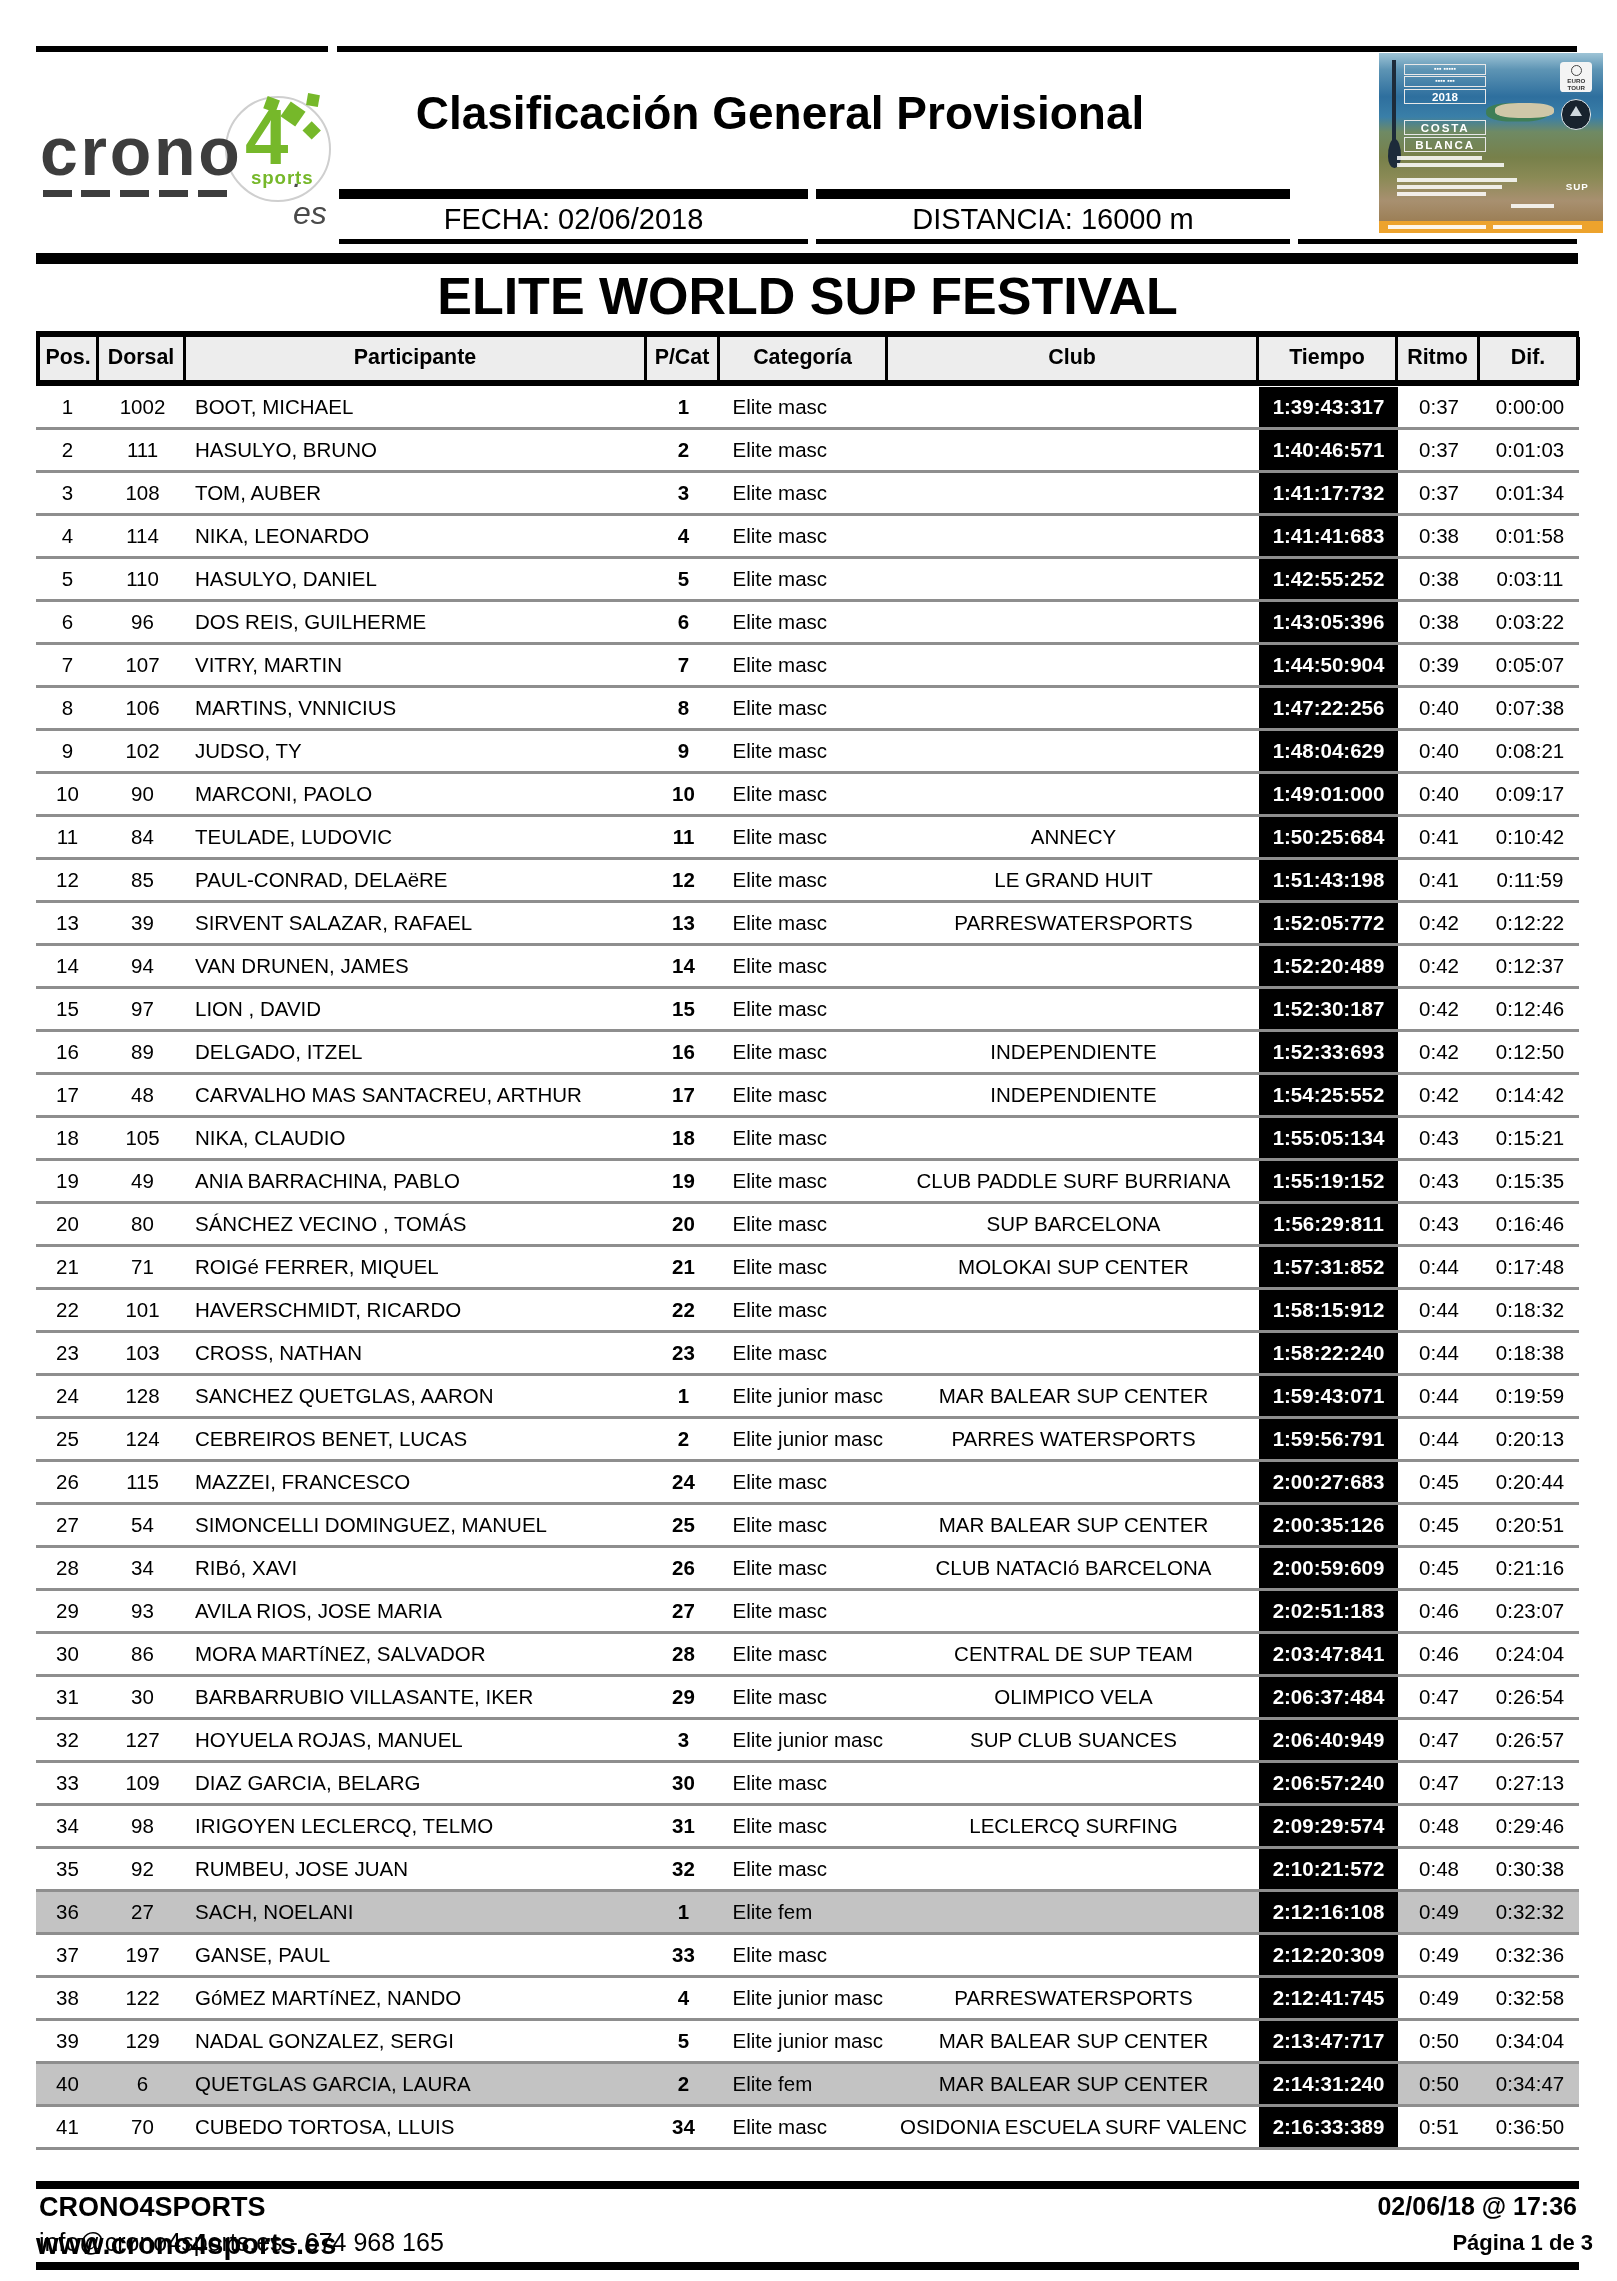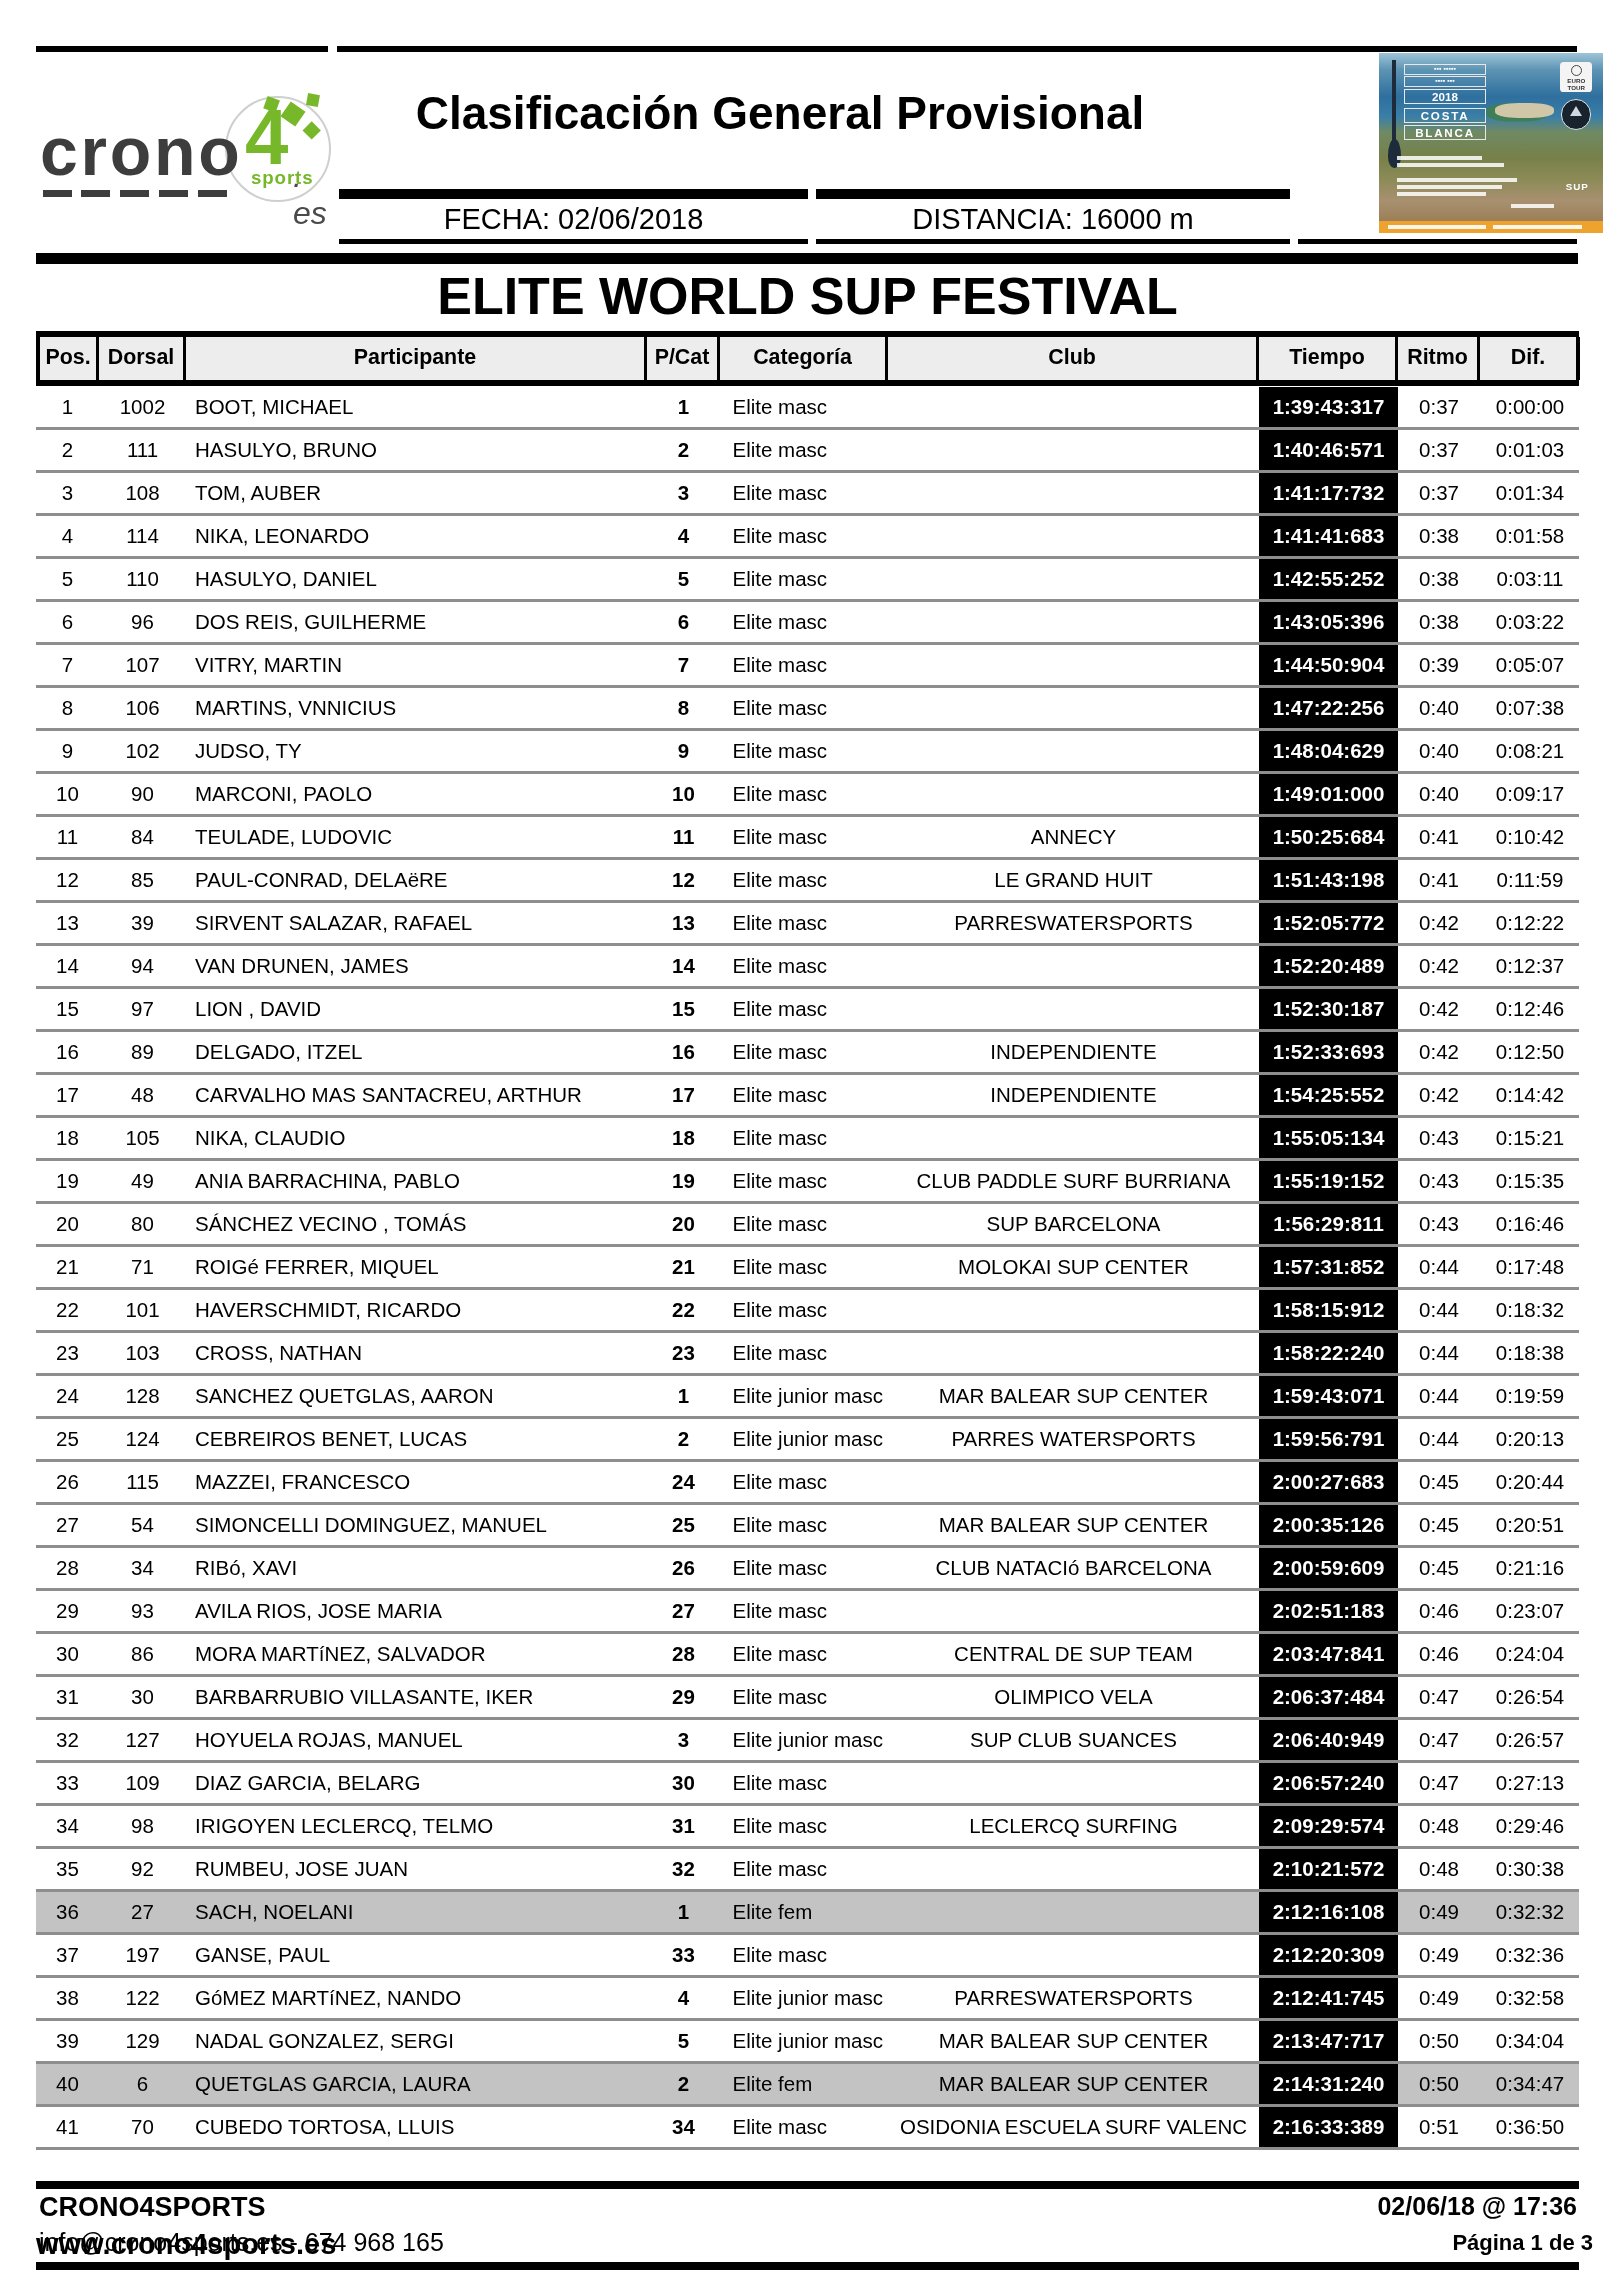--- a/index.html
+++ b/index.html
@@ -23,21 +23,21 @@
   
   .poster{position:absolute;left:1379px;top:53px;width:224px;height:180px;background:#e8e4da;}
   .p-photo{position:absolute;left:0;top:0;right:0;bottom:12.5px;
     background:
       linear-gradient(180deg,#9ec4d6 0%,#5d94b4 10%,#2e6f9e 26%,#3a7fa8 38%,#6f8a64 47%,#77804a 62%,#8a8a55 74%,#a89070 88%,#9c7f56 100%);}
   .p-island{position:absolute;left:52%;top:30%;width:26%;height:9%;background:#cfc7a8;border-radius:40%;box-shadow:-7.1px 1.8px 0 1.8px #3f7e56;}
   .p-paddle-shaft{position:absolute;left:13.4px;top:7.1px;width:3.6px;height:82px;background:#1d2b3a;}
   .p-paddle-blade{position:absolute;left:9px;top:86px;width:12.5px;height:28.5px;background:#1d2b3a;border-radius:50% 50% 50% 50%/60% 60% 40% 40%;}
   .p-frame{position:absolute;left:25px;top:10.7px;width:82px;color:#fff;text-align:center;}
   .p-frame .tiny{font-size:7.1px;line-height:9px;border:0.9px solid #e8e8e8;padding:0 1.8px;margin-bottom:1.8px;white-space:nowrap;overflow:hidden;}
-  .p-frame .yr{font-size:11.6px;font-weight:bold;border:0.9px solid #e8e8e8;margin-bottom:4px;}
+  .p-frame .yr{font-size:11.6px;font-weight:bold;border:0.9px solid #e8e8e8;margin-bottom:16px;}
   .p-frame .big{font-size:11.6px;font-weight:bold;letter-spacing:1.8px;border:0.9px solid #e8e8e8;margin-bottom:1.8px;}
   .p-euro{position:absolute;right:10.7px;top:9px;width:32px;height:28.5px;background:#f4f4f4;border-radius:3.6px;color:#333;
           font-size:6.2px;font-weight:bold;text-align:center;line-height:7.1px;padding-top:1.8px;}
   .p-euro .ring{display:block;margin:0.9px auto 0.9px;width:9px;height:9px;border:1.8px solid #444;border-radius:50%;}
   .p-badge{position:absolute;right:11.6px;top:46px;width:28.5px;height:28.5px;background:#18232e;border-radius:50%;border:1.8px solid #dfe6ea;}
   .p-badge:after{content:"";position:absolute;left:8px;top:6.2px;width:0;height:0;border-left:6.2px solid transparent;border-right:6.2px solid transparent;border-bottom:10.7px solid #cfd8de;}
   .p-textbars div{position:absolute;height:3.6px;background:rgba(255,255,255,.85);}
   .p-sup{position:absolute;right:14.3px;top:96px;color:#fff;font-weight:bold;font-size:9.8px;letter-spacing:0.9px;margin-top:32px;}
   .p-strip{position:absolute;left:0;right:0;bottom:0;height:12.5px;background:#eda32d;}
   .p-strip div{position:absolute;top:4.5px;height:3.6px;background:rgba(255,255,255,.9);}

